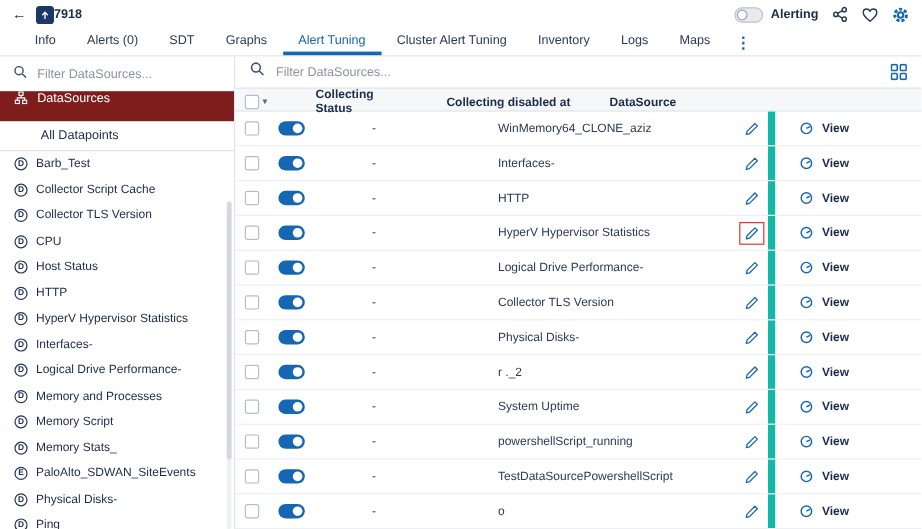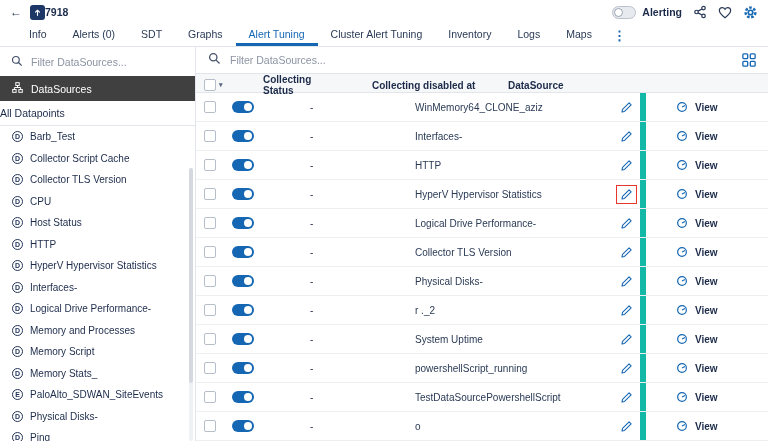--- a/index.html
+++ b/index.html
@@ -36,23 +36,23 @@
   
   .content { display:flex; height:394px; }
   .sidebar { width:196px; border-right:1px solid #e2e6ea; position:relative; overflow:hidden; }
   .main { flex:1; display:flex; flex-direction:column; overflow:hidden; }
 
   
   .side-search { height:29px; display:flex; align-items:center; gap:8px; padding:0 11px; }
   .side-search input, .main-search input { border:none; outline:none; font-size:10.5px;
     color:#2a3a55; width:130px; font-family:inherit; background:transparent; }
   .side-search input::placeholder, .main-search input::placeholder { color:#8b94a2; }
-  .side-selected { height:25px; background:#404040; color:#fff; display:flex;
-    align-items:center; gap:8px; padding-left:12px; font-size:10.5px; cursor:pointer; }
-  .side-alldp { height:25px; display:flex; align-items:center; 
+  .side-selected { height:25px; background:#7f1d1d; color:#fff; display:flex;
+    gap:8px; padding-left:12px; font-size:10.5px; cursor:pointer; }
+  .side-alldp { height:25px; display:flex; align-items:center; padding-left:34px;
     font-size:10.5px; border-bottom:1px solid #e2e6ea; cursor:pointer; }
   .side-list { }
   .side-item { height:21.5px; display:flex; align-items:center; gap:7px; padding-left:12px;
     font-size:10px; cursor:pointer; white-space:nowrap; }
   .circ { width:11px; height:11px; min-width:11px; border:1px solid #23355a; border-radius:50%;
     font-size:7px; font-weight:bold; display:flex; align-items:center; justify-content:center;
     color:#23355a; }
   .side-scroll-track { position:absolute; right:2px; top:121px; bottom:0; width:4px;
     background:#f0f1f3; border-radius:2px; }
   .side-scroll-thumb { position:absolute; right:2px; top:121px; width:4px; height:215px;
@@ -65,21 +65,21 @@
   
   .thead, .trow { display:grid;
     grid-template-columns:36px 78px 105px 197px 28px 1fr; align-items:center; }
   .thead { height:20px; background:#f6f7f8; border-top:1px solid #e2e6ea;
     border-bottom:1px solid #e2e6ea; font-size:10px; font-weight:bold;gap:31px; }
   .trow { height:29px; border-bottom:1px solid #edeff1; font-size:10px; }
   .cell { display:flex; align-items:center; min-width:0; }
   .c-check { padding-left:8px; }
   .c-view, .h-datapoints { border-left:6px solid #14b8a6; align-self:stretch; }
   .h-datapoints { display:flex; align-items:center; padding-left:8px; }
-  .c-view { padding-left:30px; gap:7px; }
+  .c-view { padding-left:20px; gap:7px; }
   .c-name { white-space:nowrap; overflow:hidden; text-overflow:ellipsis; color:#2a3a55; }
   .c-edit { justify-content:center; }
   .checkbox { width:12px; height:12px; border:1px solid #b6bec9; border-radius:2px;
     background:#fff; display:inline-block; cursor:pointer; }
   .hcheck { display:flex; align-items:center; gap:3px; }
   .caret { font-size:7px; color:#5a6a80; }
   .toggle-on { width:22px; height:12px; border-radius:6px; background:#1567b3;
     position:relative; cursor:pointer; display:inline-block; }
   .toggle-on .knob { position:absolute; right:2px; top:2px; width:8px; height:8px;
     border-radius:50%; background:#fff; }

